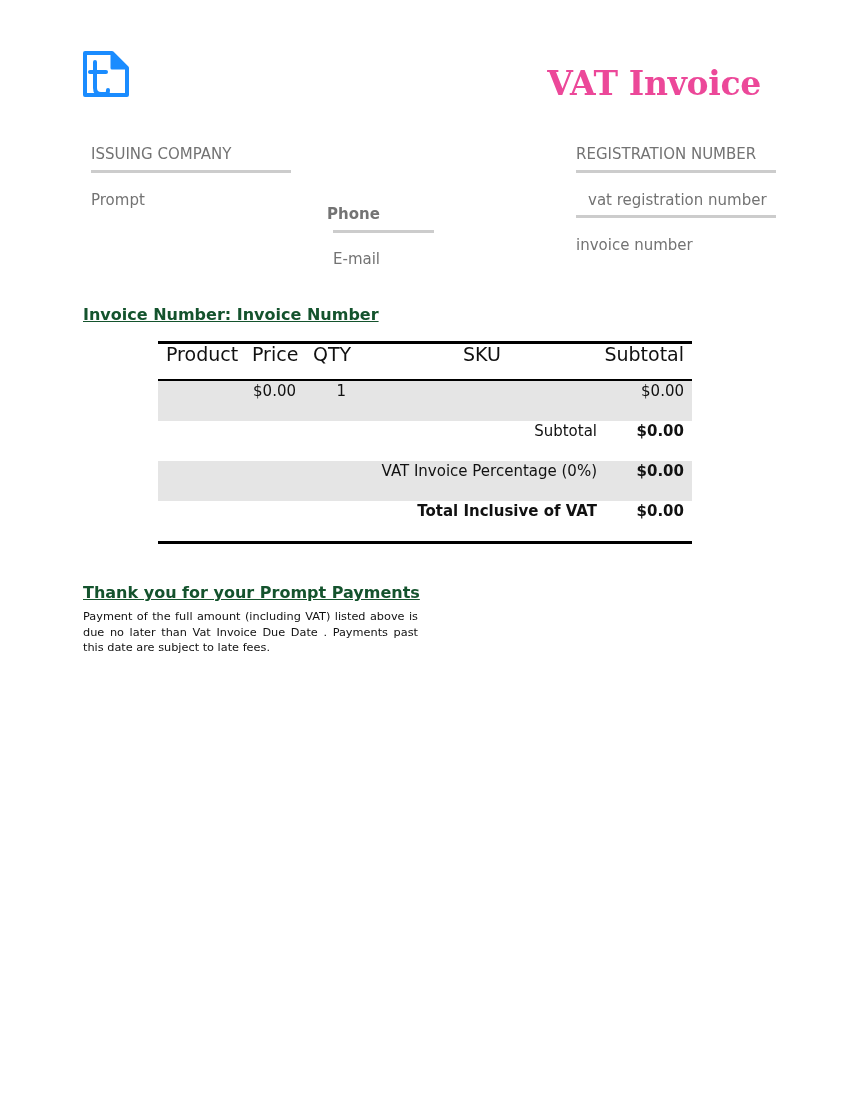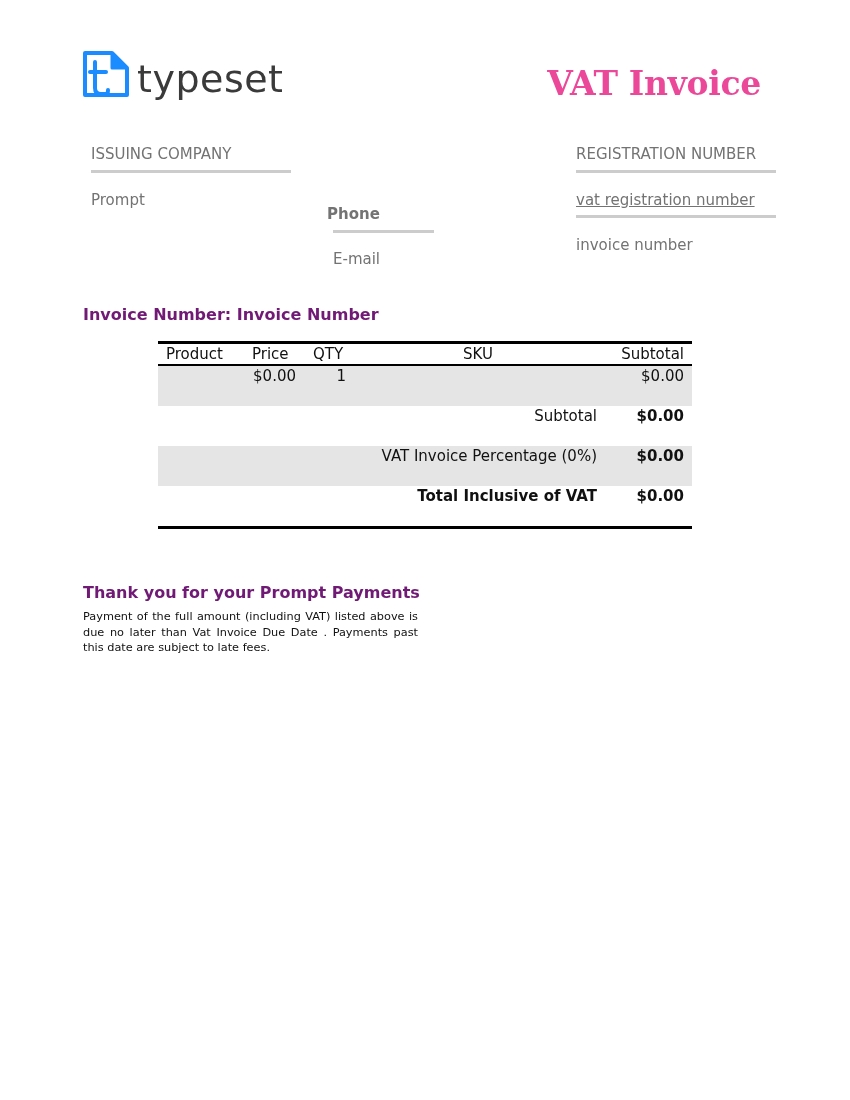--- a/index.html
+++ b/index.html
@@ -11,61 +11,60 @@
     .logo { left: 82px; top: 49px; width: 200px; height: 56px; }
     .logo-word { position: absolute; left: 55px; top: 8px; font-size: 38px; color: #3a3a3a;
                  letter-spacing: 0.5px; font-family: "DejaVu Sans", sans-serif; line-height: 44px; }
 
     .doc-title { right: 89px; top: 62px; font-family: "DejaVu Serif", serif; font-weight: bold;
                  font-size: 33px; color: #ec4899; line-height: 44px; letter-spacing: -0.3px; }
 
     .lbl { font-size: 15px; line-height: 20px; color: #737373; }
     .rule { height: 3px; background: #cccccc; }
 
-    .section-heading { color: #701a75; font-weight: bold; font-size: 16px; line-height: 20px; }
+    .section-heading { color: #14532d; font-weight: bold; font-size: 16px; line-height: 20px; text-decoration: underline; }
 
     
     .tbl { left: 158px; top: 341px; width: 534px; }
     .tbl .top-border { height: 3px; background: #000; }
-    .tbl .hdr { height: 20px; position: relative; font-size: 15px; line-height: 20px; }
+    .tbl .hdr { height: 35px; position: relative; font-size: 19px; line-height: 20px; }
     .tbl .hdr-border { height: 2px; background: #000; }
     .row { position: relative; height: 40px; font-size: 15px; line-height: 20px; }
     .row.shaded { background: #e5e5e5; }
     .cell { position: absolute; top: 0; }
     .bold { font-weight: bold; }
     .tbl .bottom-border { height: 3px; background: #000; margin-top: 0px; }
 
     .note { left: 83px; top: 609px; width: 335px; font-size: 11.3px; line-height: 15.5px;
             text-align: justify; color: #111; }
   </style>
 </head>
 <body>
 
 <div class="abs logo">
   <svg width="48" height="48" viewBox="0 0 48 48" style="position:absolute;left:0;top:1px;">
     <path d="M3 3 H30 L45 18 V45 H3 Z" fill="none" stroke="#1a8cff" stroke-width="4" stroke-linejoin="round"></path>
     <path d="M30 3 V18 H45" fill="#1a8cff" stroke="#1a8cff" stroke-width="3" stroke-linejoin="round"></path>
     <path d="M13 12 V38 Q13 44 19 44 H24 Q26 44 26 40" fill="none" stroke="#1a8cff" stroke-width="4" stroke-linecap="round"></path>
     <path d="M8 22 H24" fill="none" stroke="#1a8cff" stroke-width="4" stroke-linecap="round"></path>
   </svg>
-  <span class="logo-word">typeset</span>
 </div>
 
 <div class="abs doc-title">VAT Invoice</div>
 
 <div class="abs lbl" style="left:91px;top:144px;">ISSUING COMPANY</div>
 <div class="abs rule" style="left:91px;top:170px;width:200px;"></div>
 <div class="abs lbl" style="left:91px;top:190px;">Prompt</div>
 <div class="abs lbl" style="left:327px;top:204px;font-weight:bold;">Phone</div>
 <div class="abs rule" style="left:333px;top:230px;width:101px;"></div>
 <div class="abs lbl" style="left:333px;top:249px;">E-mail</div>
 
 <div class="abs lbl" style="left:576px;top:144px;">REGISTRATION NUMBER</div>
 <div class="abs rule" style="left:576px;top:170px;width:200px;"></div>
-<div class="abs lbl" style="left:576px;top:190px;text-decoration:underline;">vat registration number</div>
+<div class="abs lbl" style="left:588px;top:190px;">vat registration number</div>
 <div class="abs rule" style="left:576px;top:215px;width:200px;"></div>
 <div class="abs lbl" style="left:576px;top:235px;">invoice number</div>
 
 <div class="abs section-heading" style="left:83px;top:305px;">Invoice Number: Invoice Number</div>
 
 <div class="abs tbl">
   <div class="top-border"></div>
   <div class="hdr">
     <span class="cell" style="left:8px;">Product</span>
     <span class="cell" style="left:94px;">Price</span>

